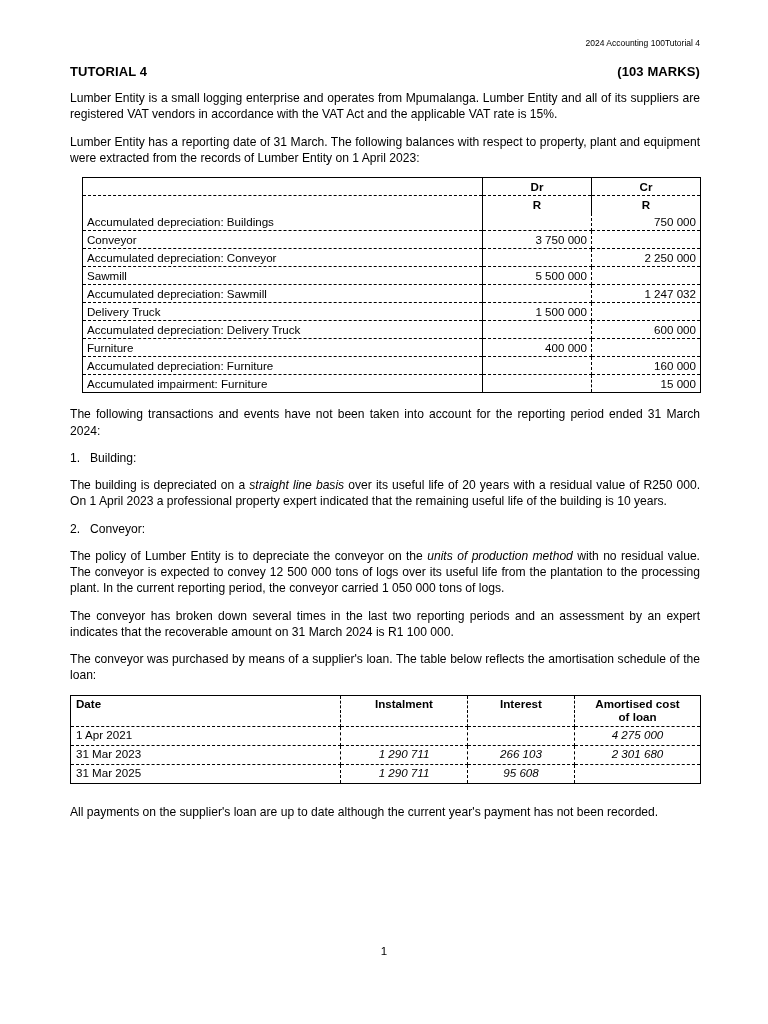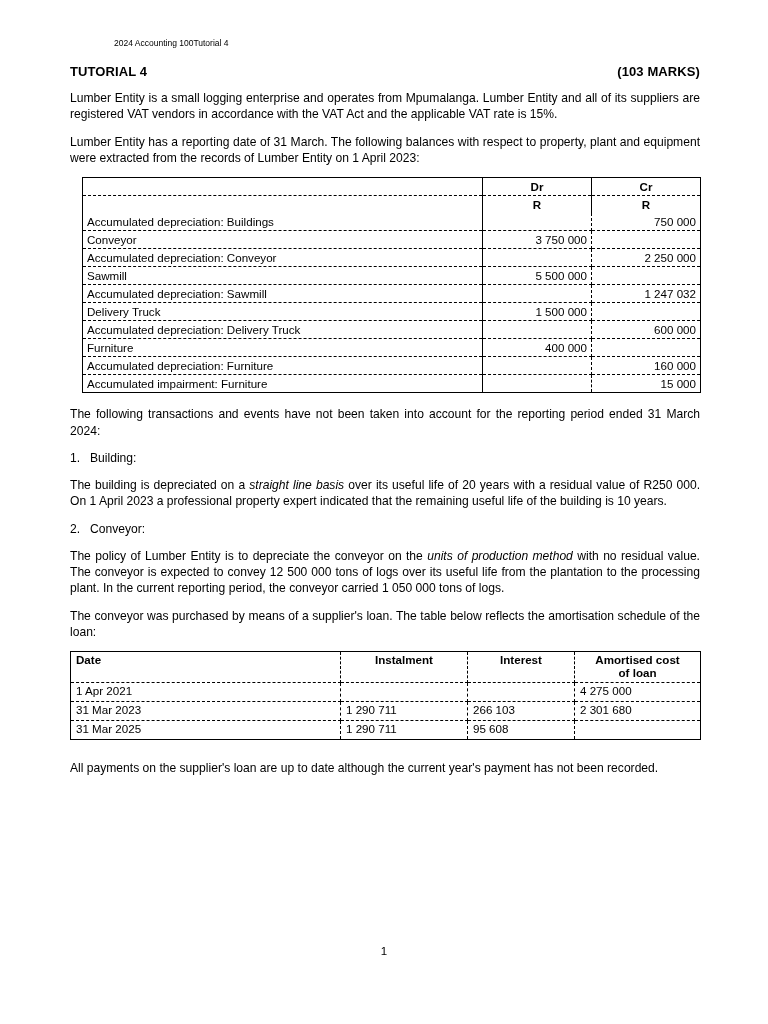--- a/index.html
+++ b/index.html
@@ -26,21 +26,21 @@
   .content {
     position: absolute;
     left: 70px;
     top: 38px;
     width: 630px;
   }
 
   
   .runhead {
     display: flex;
-    justify-content: flex-start;
+    justify-content: flex-end;
     align-items: baseline;
     font-size: 8.5px;
     line-height: 1.2;
     margin-bottom: 16px;
     margin-left: 44px;
   }
   .runhead span { white-space: nowrap; }
 
   
   .title-row {
@@ -118,21 +118,21 @@
     text-align: left;
   }
   .tbl-amort tr:last-child td { border-bottom: none; margin-top: 36px; }
   .tbl-amort td.lastcol, .tbl-amort th.lastcol { border-right: none; }
   .tbl-amort thead th {
     font-weight: bold;
     text-align: center;
     padding-bottom: 3px;
   }
   .tbl-amort thead th.left { text-align: left; }
-  .tbl-amort .amt { text-align: left; }
+  .tbl-amort .amt { text-align: center; font-style: italic; }
 
   
   .pagenum {
     position: absolute;
     left: 0;
     top: 945px;
     width: 768px;
     text-align: center;
     font-size: 11.5px;
   }
@@ -235,20 +235,21 @@
     </div>
 
     <p class="body"><span>The building is depreciated on a </span><span class="it">straight line basis</span><span> over its useful life of 20 years with a residual value of R250 000. On 1 April 2023 a professional property expert indicated that the remaining useful life of the building is 10 years.</span></p>
 
     <div class="numitem">
       <span class="num">2.</span><span>Conveyor:</span>
     </div>
 
     <p class="body"><span>The policy of Lumber Entity is to depreciate the conveyor on the </span><span class="it">units of production method</span><span> with no residual value. The conveyor is expected to convey 12 500 000 tons of logs over its useful life from the plantation to the processing plant.  In the current reporting period, the conveyor carried 1 050 000 tons of logs.</span></p>
 
+    <p class="body">The conveyor has broken down several times in the last two reporting periods and an assessment by an expert indicates that the recoverable amount on 31 March 2024 is R1 100 000.</p>
 
     <p class="body">The conveyor was purchased by means of a supplier's loan. The table below reflects the amortisation schedule of the loan:</p>
 
     <table class="tbl-amort">
       <colgroup>
         <col style="width:270px">
         <col style="width:127px">
         <col style="width:107px">
         <col style="width:126px">
       </colgroup>

